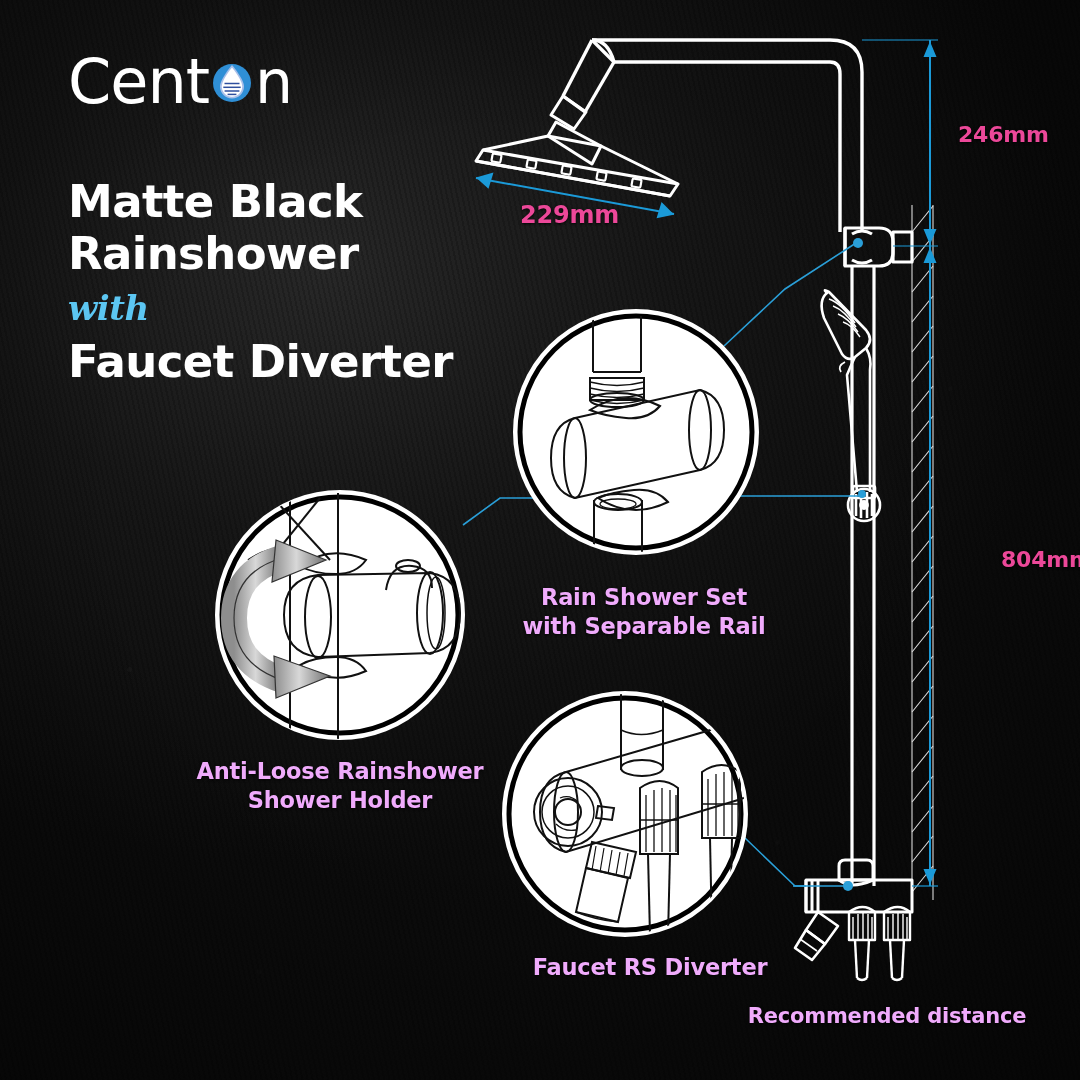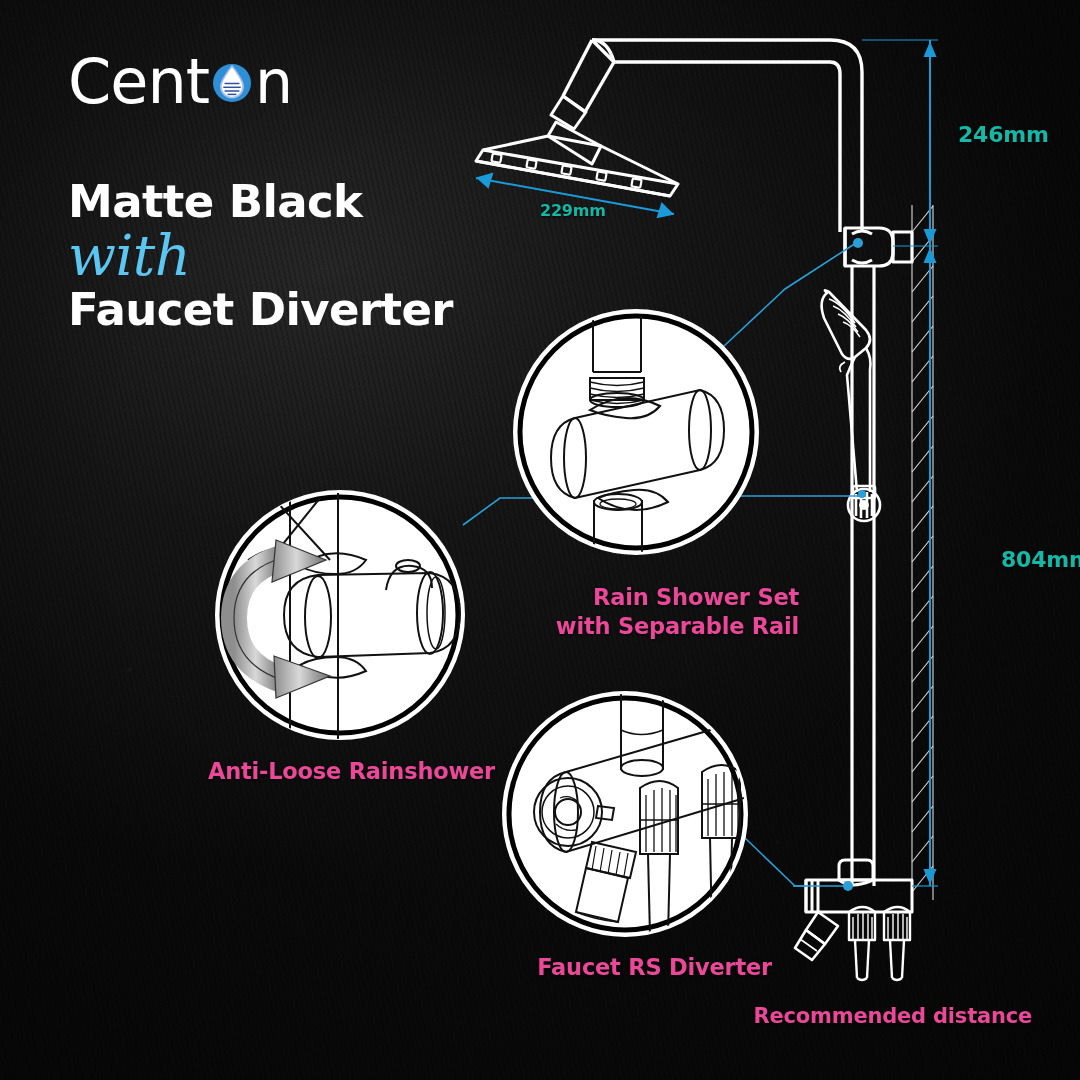--- a/index.html
+++ b/index.html
@@ -37,41 +37,41 @@
   .logo-word{position:relative;color:#ffffff;font-size:60px;line-height:60px;
     font-weight:400;letter-spacing:-1px;font-family:"DejaVu Sans", sans-serif;}
   .logo-pre{font-size:62px;}
   .logo-drop-wrap{position:relative;display:inline-block;width:44px;height:44px;
     vertical-align:-6px;margin:0 1px;}
 
   
   #headline{position:absolute;left:68px;top:176px;width:430px;}
   .hl{color:#ffffff;font-size:45px;line-height:52px;font-weight:bold;
       letter-spacing:-.6px;font-family:"DejaVu Sans", sans-serif;}
-  .hl-with{color:#5cc6f2;font-size:56px;line-height:56px;font-style:italic;
-      font-weight:400;font-family:"DejaVu Serif", serif;letter-spacing:-.5px;}
+  .hl-with{color:#5cc6f2;font-size:34px;line-height:56px;font-style:italic;
+      font-weight:700;font-family:"DejaVu Serif", serif;letter-spacing:-.5px;}
 
   
   #diagram{position:absolute;inset:0;}
 
   
-  .caption{position:absolute;color:#ec4899;text-align:right;font-weight:bold;
+  .caption{position:absolute;color:#f0abfc;text-align:center;font-weight:bold;
     font-size:22.5px;line-height:29px;letter-spacing:-.2px;
     font-family:"DejaVu Sans", sans-serif;text-shadow:0 1px 3px rgba(0,0,0,.8);}
   #cap-rail{left:489px;top:583px;width:310px;}
   #cap-holder{left:185px;top:757px;width:310px;}
-  #cap-diverter{left:462px;top:953px;width:310px;}
+  #cap-diverter{left:495px;top:953px;width:310px;}
   #cap-ground{left:742px;top:990px;width:290px;font-size:21px;line-height:27px;margin-top:13px;}
 
-  .dimlabel{position:absolute;color:#14b8a6;font-weight:bold;font-size:22px;
+  .dimlabel{position:absolute;color:#ec4899;font-weight:bold;font-size:22px;
     font-family:"DejaVu Sans", sans-serif;letter-spacing:-.2px;
     text-shadow:0 1px 3px rgba(0,0,0,.85);}
   #dim-246{left:958px;top:122px;}
   #dim-804{left:957px;top:547px;margin-left:44px;}
-  #dim-229{left:520px;top:201px;font-size:16px;margin-left:20px;}
+  #dim-229{left:520px;top:201px;font-size:24px;}
 </style>
 </head>
 <body>
 
 <div id="stage">
 
   <div class="bg-base"></div>
   <div class="bg-grain"></div>
   <div class="bg-grain2"></div>
   <div class="bg-vig"></div>
@@ -89,20 +89,21 @@
           <line x1="14.6" y1="31.0" x2="29.4" y2="31.0"></line>
           <line x1="17.6" y1="34.4" x2="26.4" y2="34.4"></line>
         </g>
       </svg>
     </span>
     <span class="logo-word">n</span>
   </div>
 
   <div id="headline">
     <div class="hl">Matte Black</div>
+    <div class="hl">Rainshower</div>
     <div class="hl-with">with</div>
     <div class="hl">Faucet Diverter</div>
   </div>
 
   <svg id="diagram" width="1080" height="1080" viewBox="0 0 1080 1080">
     <defs>
       <clipPath id="clipA">
           <circle cx="340" cy="615" r="124"></circle>
         </clipPath>
       <clipPath id="clipB">
@@ -400,20 +401,21 @@
   <div class="dimlabel" id="dim-804">804mm</div>
   <div class="dimlabel" id="dim-229">229mm</div>
 
   <div class="caption" id="cap-rail">
     <div>Rain Shower Set</div>
     <div>with Separable Rail</div>
   </div>
 
   <div class="caption" id="cap-holder">
     <div>Anti-Loose Rainshower</div>
+    <div>Shower Holder</div>
   </div>
 
   <div class="caption" id="cap-diverter">
     <div>Faucet RS Diverter</div>
   </div>
 
   <div class="caption" id="cap-ground">
     <div>Recommended distance</div>
   </div>
 

